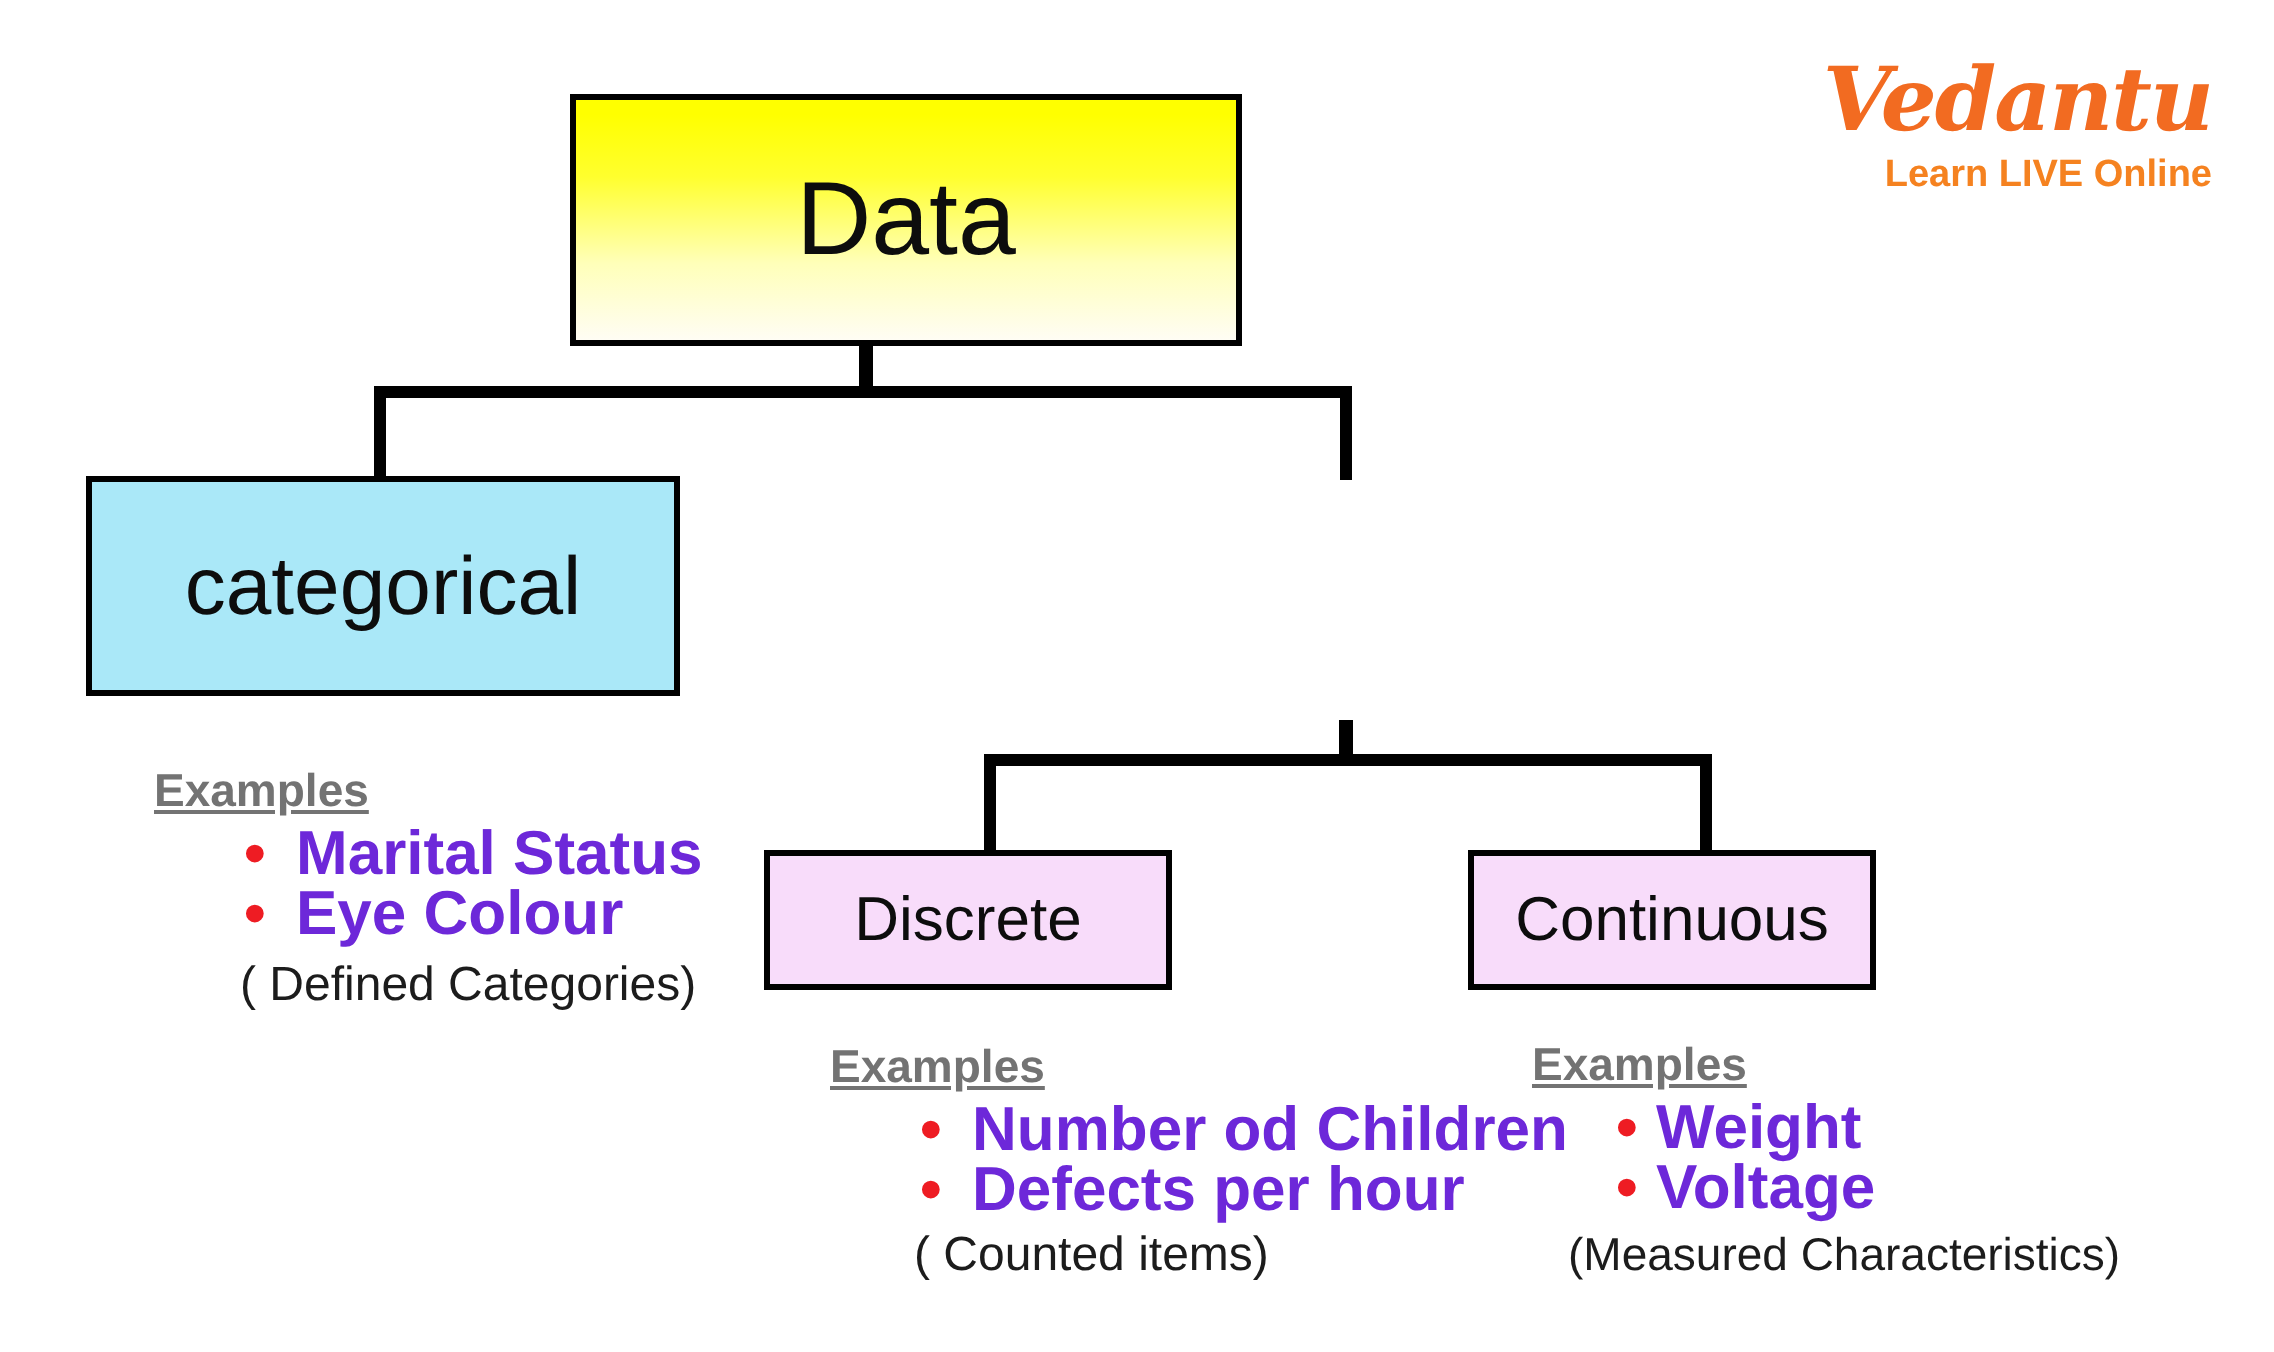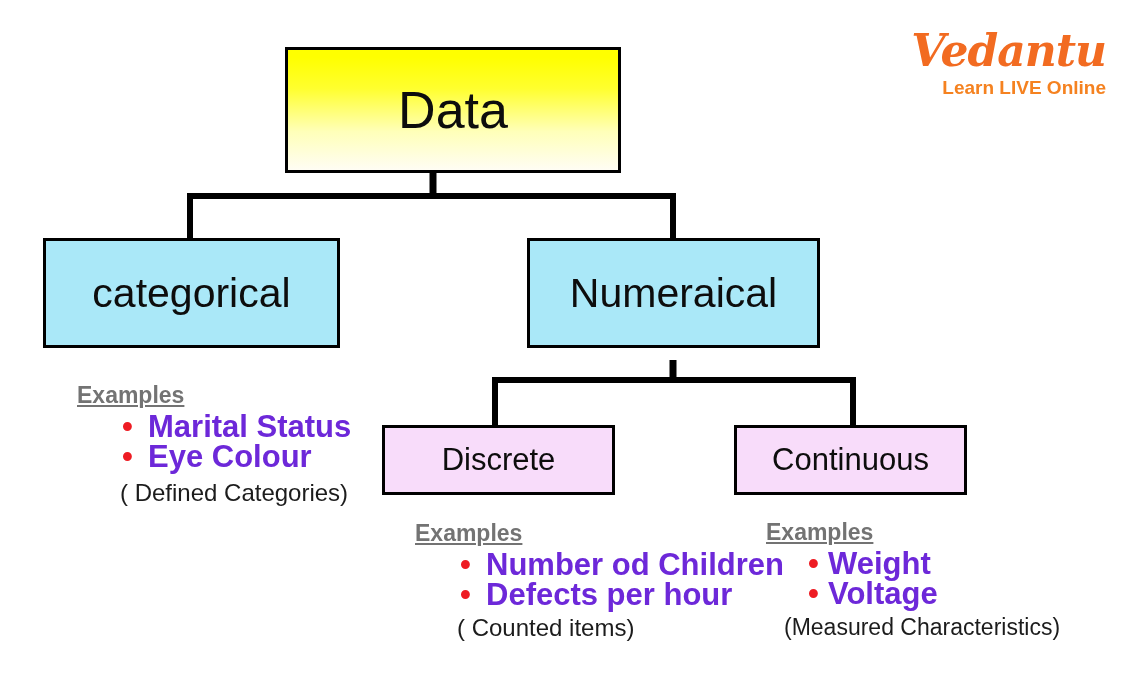--- a/index.html
+++ b/index.html
@@ -39,21 +39,21 @@
   .node-l1 {
     background: #aae8f8;
     width: 297px; height: 110px;
     top: 238px;
     font-size: 41px;
   }
   .node-categorical { left: 43px; }
   .node-numerical  { left: 527px; width: 293px; }
   .node-l2 {
     background: #f8dcfa;
-    width: 233px; height: 70px;
+    width: 204px; height: 70px;
     top: 425px;
     font-size: 31px;
   }
   .node-discrete   { left: 382px; }
   .node-continuous { left: 734px; }
 
   .ex-block { position: absolute; }
   .ex-heading {
     display: inline-block;
     color: #737373;
@@ -143,23 +143,20 @@
   </svg>
 
   <div class="node node-root">
     <span>Data</span>
   </div>
 
   <div class="node node-l1 node-categorical">
     <span>categorical</span>
   </div>
 
-  <div class="node node-l1 node-numerical">
-    <span>Numeraical</span>
-  </div>
 
   <div class="node node-l2 node-discrete">
     <span>Discrete</span>
   </div>
 
   <div class="node node-l2 node-continuous">
     <span>Continuous</span>
   </div>
 
   <div class="ex-block ex-categorical">

